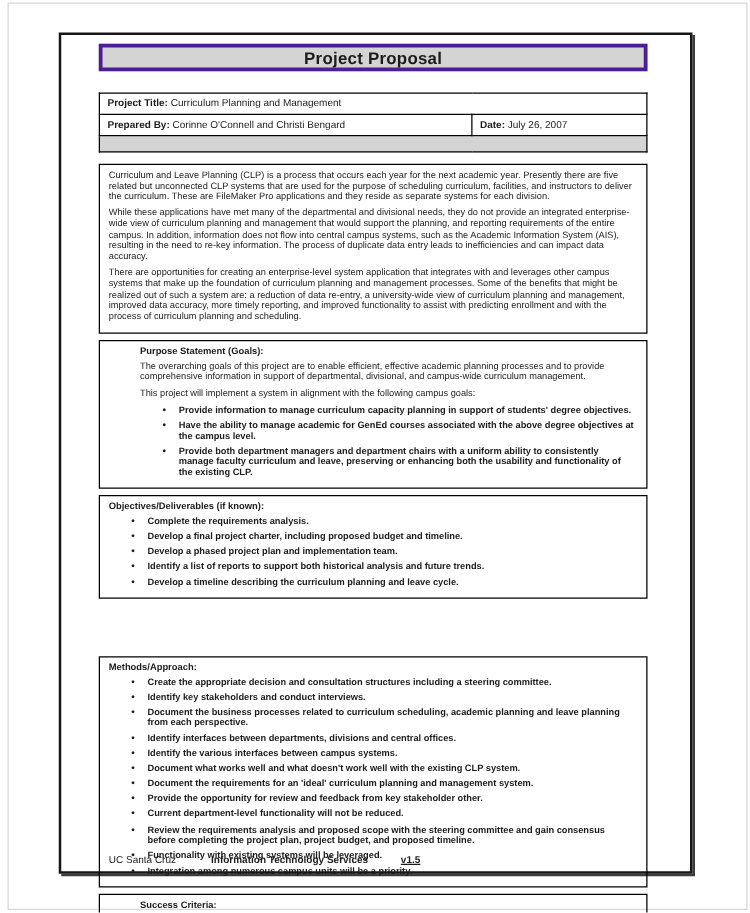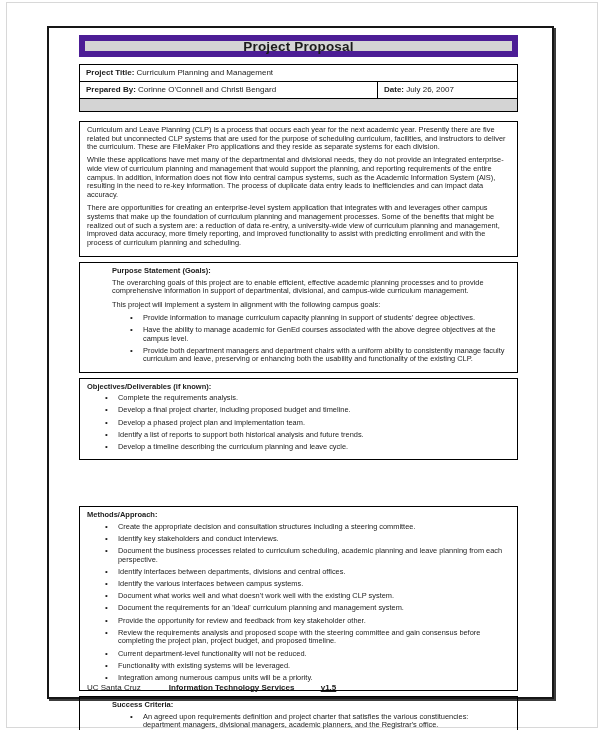--- a/index.html
+++ b/index.html
@@ -22,28 +22,28 @@
     left: 47px; top: 26px;
     width: 507px; height: 673px;
     background: #ffffff;
     border: 2px solid #161616;
     box-shadow: 2px 2px 0 0 #3c3c3c;
     padding: 7px 34px 0 30px;
   }
   .title-bar {
     height: 22px;
     background: #d4d4d4;
-    border: 6px solid #4c1d95;
+    border: 3px solid #4c1d95;
     display: flex; align-items: center; justify-content: center;
     font-size: 13.5px; font-weight: bold; letter-spacing: 0.2px;
   }
   table.header-table {
     width: 100%;
     border-collapse: collapse;
-    margin-top: 7px;
+    margin-top: 17px;
     font-size: 8px;
   }
   table.header-table, table.header-table td { border: 1.5px solid #000; }
   table.header-table td { padding: 3px 6px 4px; background: #fff; }
   table.header-table td.inner { border-width: 1px; }
   td.date-cell { width: 140px; }
   tr.spacer-row td { background: #d4d4d4; height: 13px; padding: 0; }
   .field-label { font-weight: bold; }
   .field-value { font-weight: normal; }
 
@@ -60,20 +60,21 @@
     margin: 0 0 3px 0;
     font-size: 7.5px;
   }
   .section p { margin: 0 0 4.5px 0; }
   .section ul { margin: 0; padding: 0; list-style: none; }
   .section li {
     position: relative;
     margin: 0 0 3.5px 0;
     padding-left: 13px;
     margin-left: 18px;
+    font-weight: bold;
   }
   .section li::before {
     content: "\2022";
     position: absolute; left: 0; top: -1px;
     font-size: 8px;
   }
   .section[data-sec="purpose"]    { min-height: 85px; padding-left: 32px; }
   .section[data-sec="objectives"] { min-height: 76px; }
   .section[data-sec="methods"]    { min-height: 175px; margin-top: 46px; }
   .section[data-sec="success"]    { min-height: 44px; padding-left: 32px; }
@@ -153,22 +154,22 @@
         <div class="sec-heading">Methods/Approach:</div>
         <ul>
           <li>Create the appropriate decision and consultation structures including a steering committee.</li>
           <li>Identify key stakeholders and conduct interviews.</li>
           <li>Document the business processes related to curriculum scheduling, academic planning and leave planning from each perspective.</li>
           <li>Identify interfaces between departments, divisions and central offices.</li>
           <li>Identify the various interfaces between campus systems.</li>
           <li>Document what works well and what doesn't work well with the existing CLP system.</li>
           <li>Document the requirements for an 'ideal' curriculum planning and management system.</li>
           <li>Provide the opportunity for review and feedback from key stakeholder other.</li>
+          <li>Current department-level functionality will not be reduced.</li>
           <li>Review the requirements analysis and proposed scope with the steering committee and gain consensus before completing the project plan, project budget, and proposed timeline.</li>
-          <li>Current department-level functionality will not be reduced.</li>
           <li>Functionality with existing systems will be leveraged.</li>
           <li>Integration among numerous campus units will be a priority.</li>
         </ul>
       </div>
       <div class="section" data-sec="success">
         <div class="sec-heading">Success Criteria:</div>
         <ul>
           <li>An agreed upon requirements definition and project charter that satisfies the various constituencies: department managers, divisional managers, academic planners, and the Registrar's office.</li>
         </ul>
       </div>

